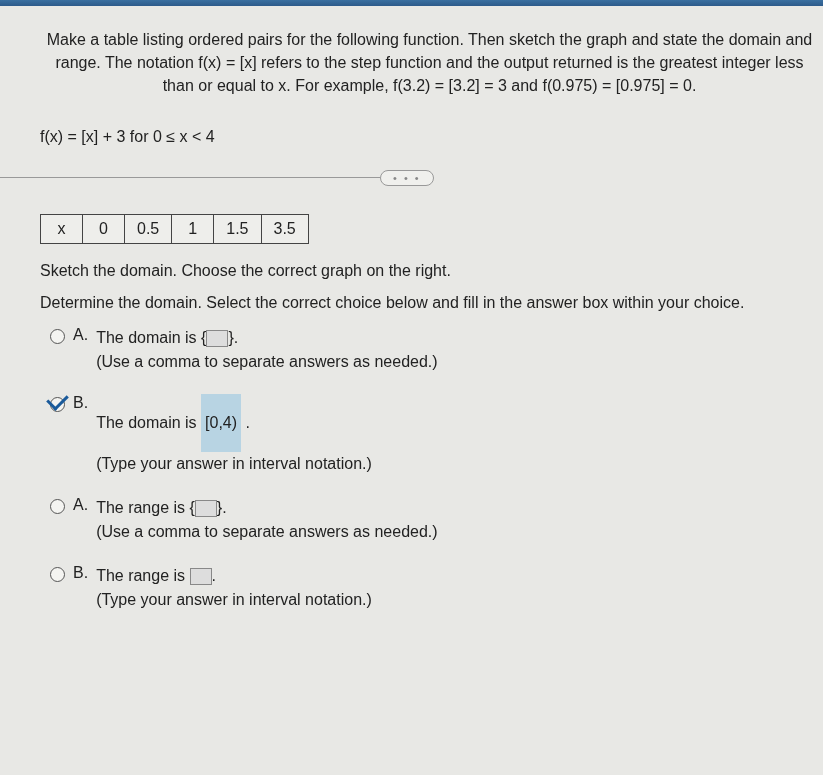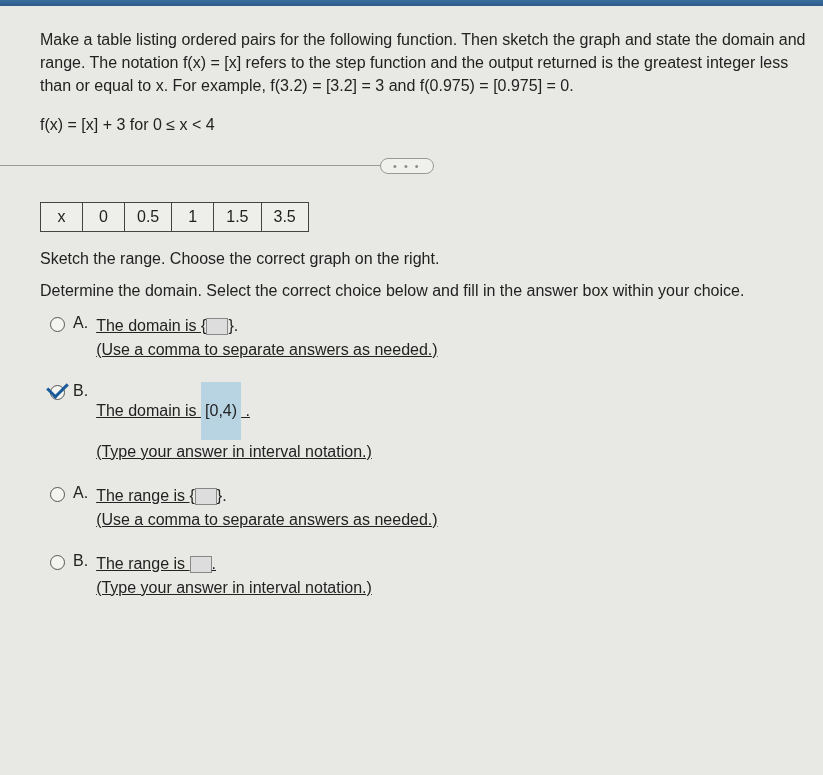--- a/index.html
+++ b/index.html
@@ -18,22 +18,23 @@
     }
     .top-bar {
       height: 6px;
       background: linear-gradient(to bottom, #3a6fa0, #2d5a8a);
     }
     .content {
       padding: 22px 0 22px 40px;
     }
     .problem-text {
       line-height: 1.45;
-      margin-bottom: 18px;
+      margin-bottom: 30px;
       padding-right: 4px;
+      text-align: center;
     }
     .equation {
       margin-bottom: 24px;
     }
     .divider-row {
       display: flex;
       align-items: center;
       margin-bottom: 28px;
       margin-left: -40px;
     }
@@ -99,21 +100,20 @@
       border-left: 3px solid #1a5a9a;
       border-bottom: 3px solid #1a5a9a;
       transform: rotate(-45deg);
     }
     .choice-letter {
       margin-right: 8px;
       flex-shrink: 0;
     }
     .choice-body {
       line-height: 1.5;
-      text-decoration: underline;
     }
     .answer-box {
       display: inline-block;
       border: 1px solid #888;
       background: #ddd;
       min-width: 22px;
       height: 17px;
       vertical-align: middle;
     }
     .answer-box-filled {
@@ -151,21 +151,21 @@
       <td class="label-col">x</td>
       <td>0</td>
       <td>0.5</td>
       <td>1</td>
       <td>1.5</td>
       <td>3.5</td>
     </tr>
   </tbody>
     </table>
 
-  <div class="section-text">Sketch the range. Choose the correct graph on the right.</div>
+  <div class="section-text">Sketch the domain. Choose the correct graph on the right.</div>
 
   <div class="section-text">Determine the domain. Select the correct choice below and fill in the answer box within your choice.</div>
 
   <div class="choices">
     <div class="choice-row">
       <div class="radio"></div>
       <div class="choice-letter">A.</div>
       <div class="choice-body">
         <span>The domain is </span>
         <span class="brace-box">{</span><span class="answer-box"></span><span class="brace-box">}.</span>

